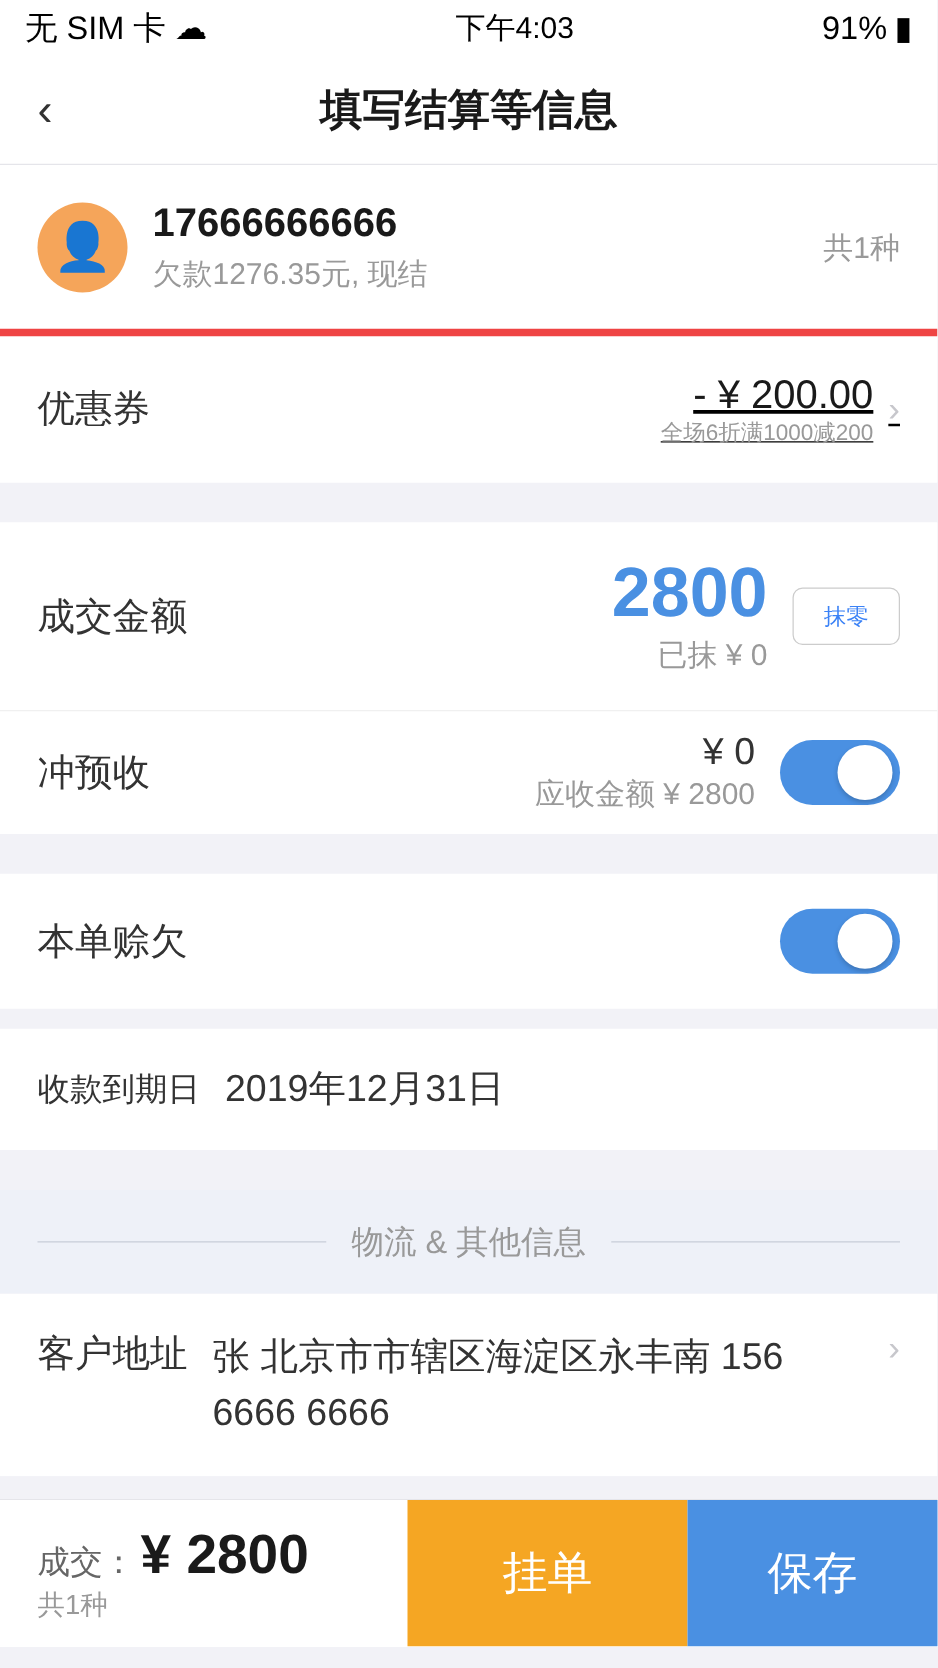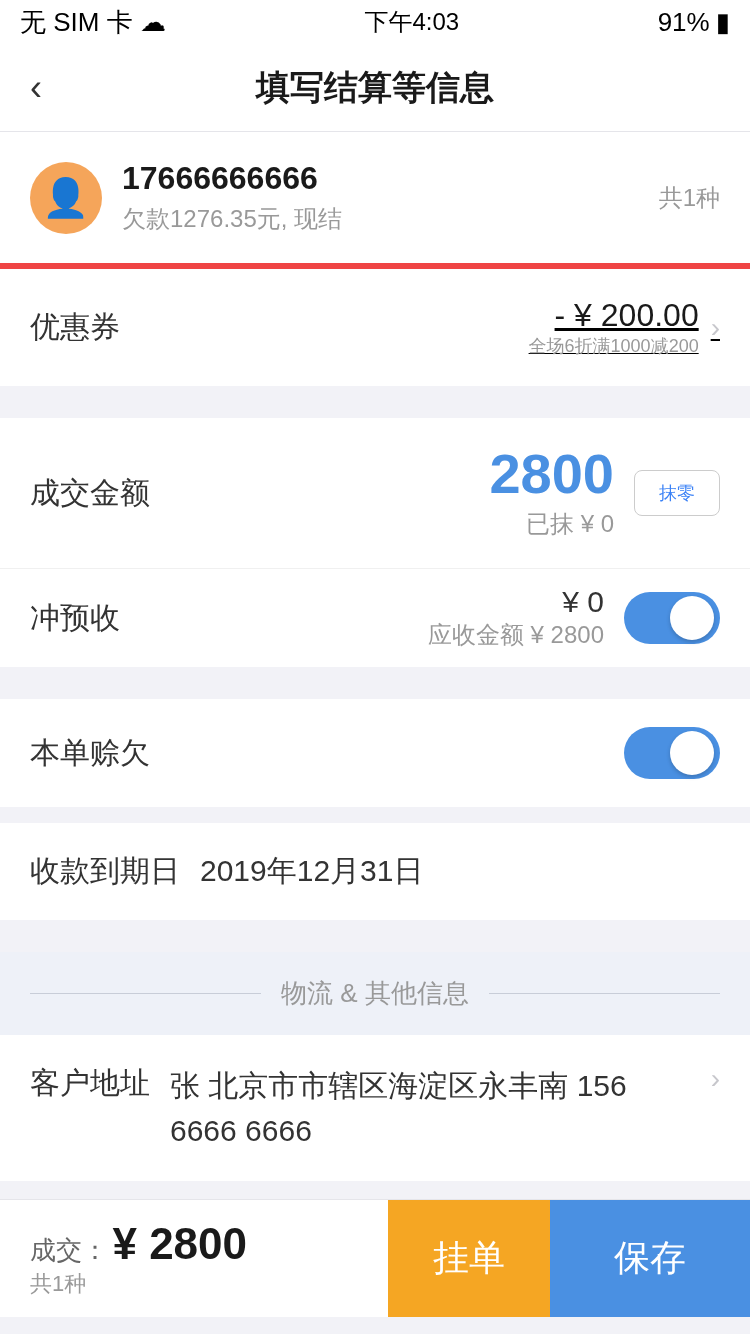--- a/index.html
+++ b/index.html
@@ -185,21 +185,21 @@
     }
 
     
     .due-row {
       background: #fff;
       padding: 28px 30px;
       display: flex;
       align-items: center;
       gap: 20px;
     }
-    .due-label { font-size: 30px; color: #333; }
+    .due-label { font-size: 26px; color: #333; }
     .due-date { font-size: 30px; color: #333; }
 
     
     .section-header {
       background: #eef1f8;
       padding: 24px 30px;
       display: flex;
       align-items: center;
       justify-content: center;
       gap: 20px;
@@ -240,21 +240,21 @@
       padding: 0 30px;
     }
     .bottom-total-label { font-size: 26px; color: #666; }
     .bottom-total-amount { font-size: 44px; font-weight: 600; color: #1a1a1a; }
     .bottom-count { font-size: 22px; color: #999; }
     .bottom-buttons {
       display: flex;
       height: 100%;
     }
     .btn-hang {
-      width: 162px;
+      width: 224px;
       height: 100%;
       background: #f5a623;
       display: flex;
       align-items: center;
       justify-content: center;
       font-size: 36px;
       color: #fff;
       font-weight: 500;
       cursor: pointer;
     }

